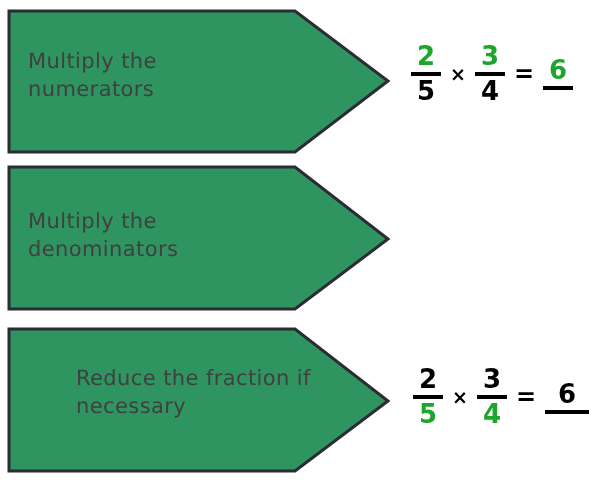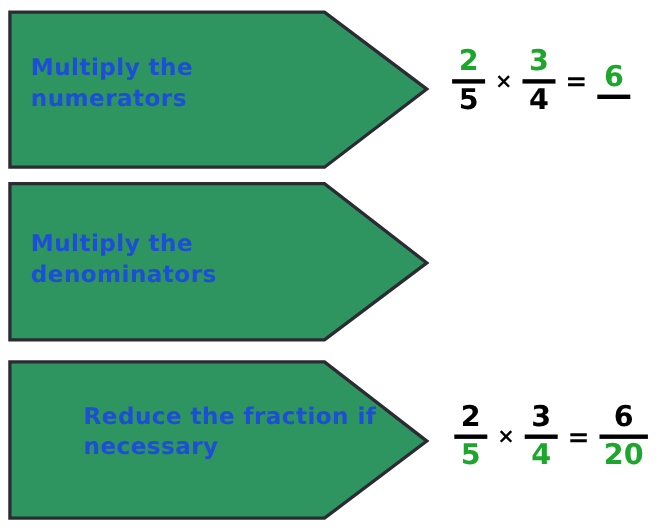--- a/index.html
+++ b/index.html
@@ -31,23 +31,23 @@
   }
 
   .arrow-shape {
     position: absolute;
     left: 0;
     top: 0;
   }
 
   .arrow-label {
     position: absolute;
-    color: #1d4ed8;
+    color: #404040;
     font-family: "DejaVu Sans", sans-serif;
-    font-weight: bold;
+    font-weight: normal;
     font-size: 21px;
     line-height: 1.32;
     letter-spacing: 0.4px;
     white-space: pre-line;
     text-rendering: geometricPrecision;
   }
 
   
   .equation {
     position: absolute;
@@ -166,21 +166,20 @@
         <span class="num black">3</span>
         <span class="bar"></span>
         <span class="den green">4</span>
       </span>
 
       <span class="op equals">=</span>
 
       <span class="frac wide">
         <span class="num black">6</span>
         <span class="bar"></span>
-        <span class="den green">20</span>
       </span>
     </div>
   </div>
 
   <div class="arrow-row" style="top:325px; height:150px; width:602px;">
 
     <svg class="arrow-shape" width="398" height="150" viewBox="0 0 398 150">
       <polygon points="9,4 295,4 388,76 295,146 9,146" fill="#2e9460" stroke="#2b2b33" stroke-width="3" stroke-linejoin="miter"></polygon>
     </svg>
 

